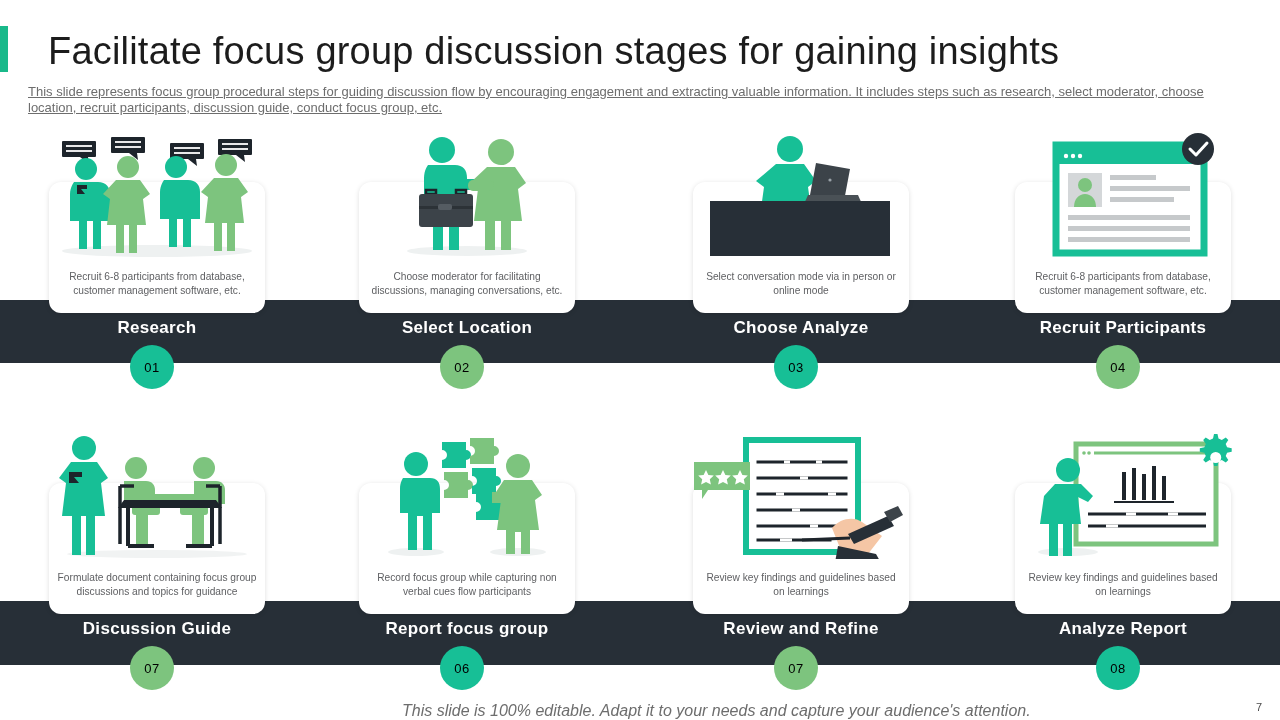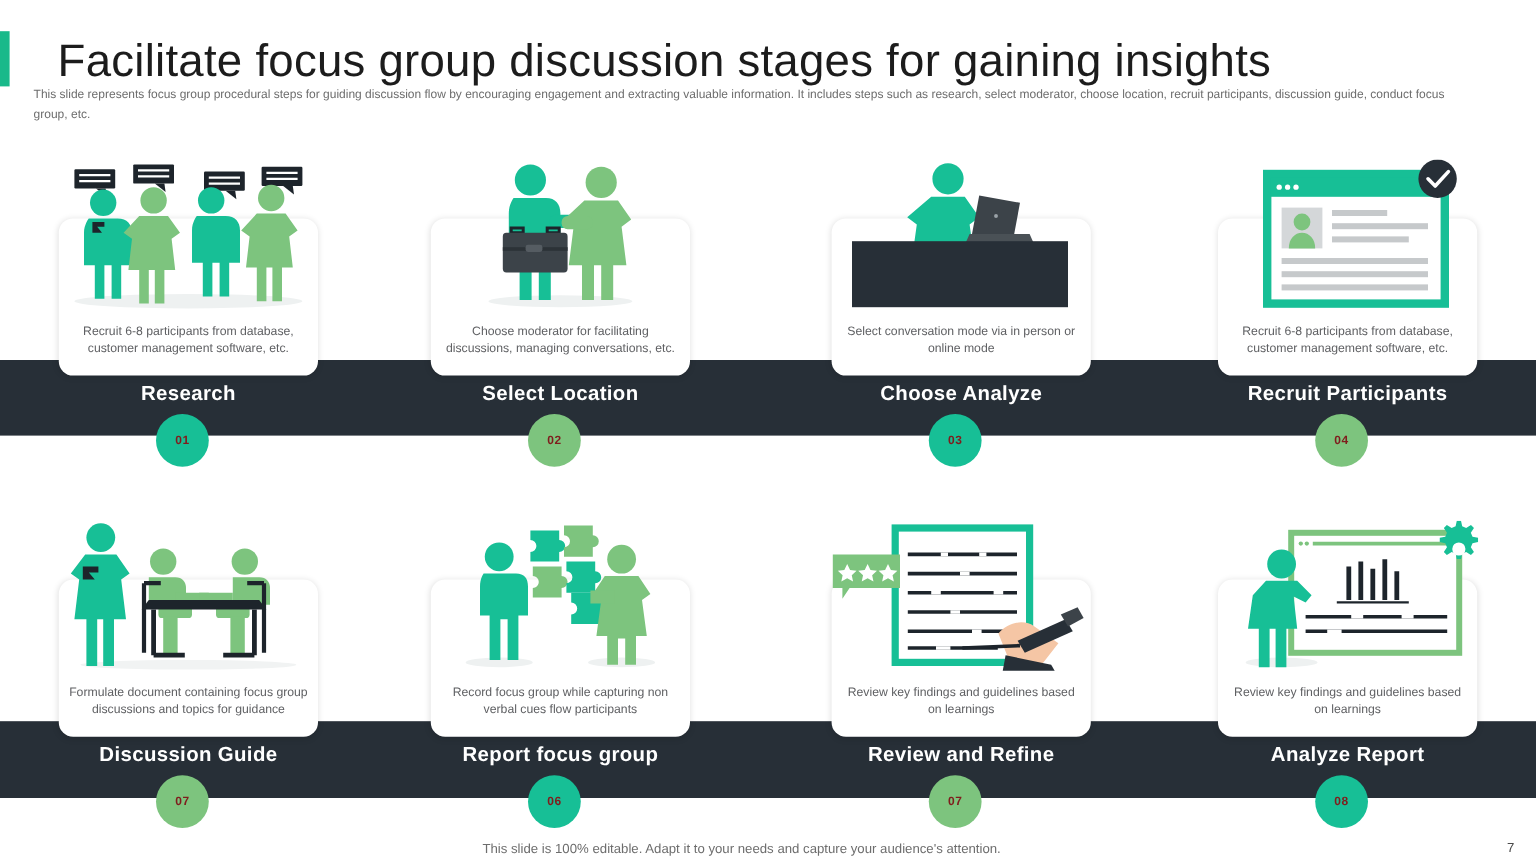--- a/index.html
+++ b/index.html
@@ -19,23 +19,23 @@
   }
   .slide-title{
     position:absolute; left:28px; top:28px;
     width:1150px;
     font-size:38px; font-weight:400; color:#1c1c1c;
     letter-spacing:.2px; line-height:46px;
     white-space:nowrap;
     margin-left:20px;
   }
   .slide-subtitle{
-    position:absolute; left:28px; top:72px;
+    position:absolute; left:28px; top:84px;
     width:1185px;
-    font-size:10px; line-height:16px; color:#6d6d6d;
+    font-size:13px; line-height:16px; color:#6d6d6d;text-decoration:underline;
   }
 
   
   .band{
     position:absolute; left:0; width:1280px;
     background:#272f37;
   }
   .band-top{ top:300px; height:63px; }
   .band-bottom{ top:601px; height:64px; }
 
@@ -78,29 +78,29 @@
     position:absolute; left:0; top:318px;
     width:322px; text-align:center;
     font-size:17px; font-weight:700; color:#ffffff;
     letter-spacing:.3px;
     z-index:4;
   }
   .step-num{
     position:absolute; top:345px; left:134px;
     width:44px; height:44px; border-radius:50%;
     display:flex; align-items:center; justify-content:center;
-    font-size:10px; font-weight:700; color:#7f1d1d;
+    font-size:13px; font-weight:400; color:#000000;
     letter-spacing:.5px;
     z-index:5;
   }
 
   
   .footer-note{
     position:absolute; left:402px; top:702px;
-    font-size:11px; color:#6d6d6d;
+    font-size:16px; color:#6d6d6d;font-style:italic;
   }
   .page-no{
     position:absolute; right:18px; top:701px;
     font-size:11px; color:#4a4a4a;
   }
 </style>
 </head>
 <body>
 
 <div class="accent-bar"></div>

